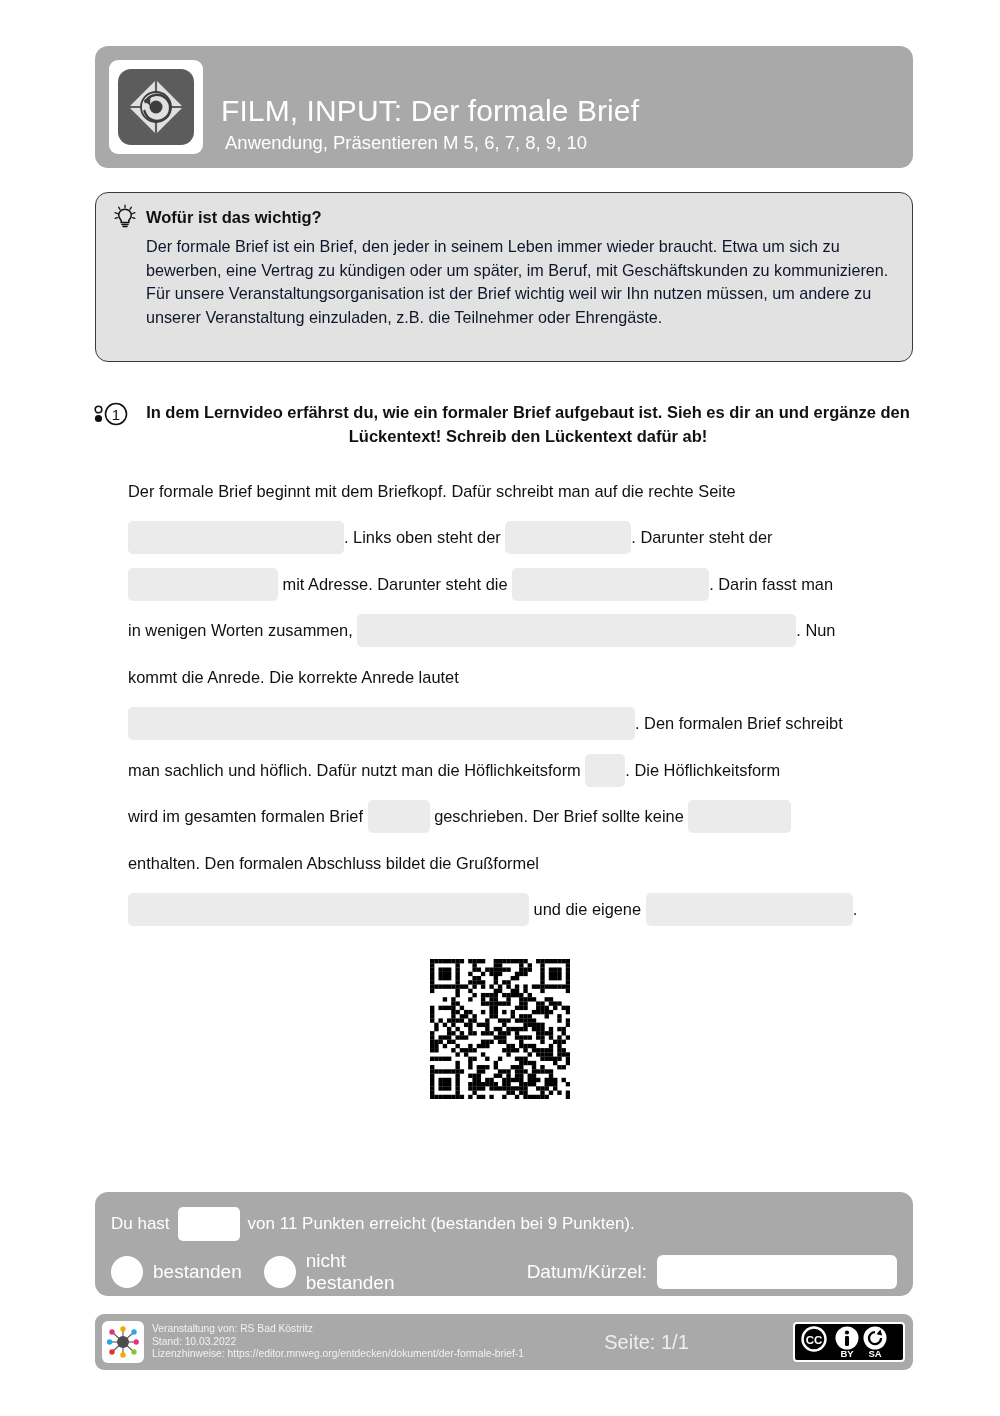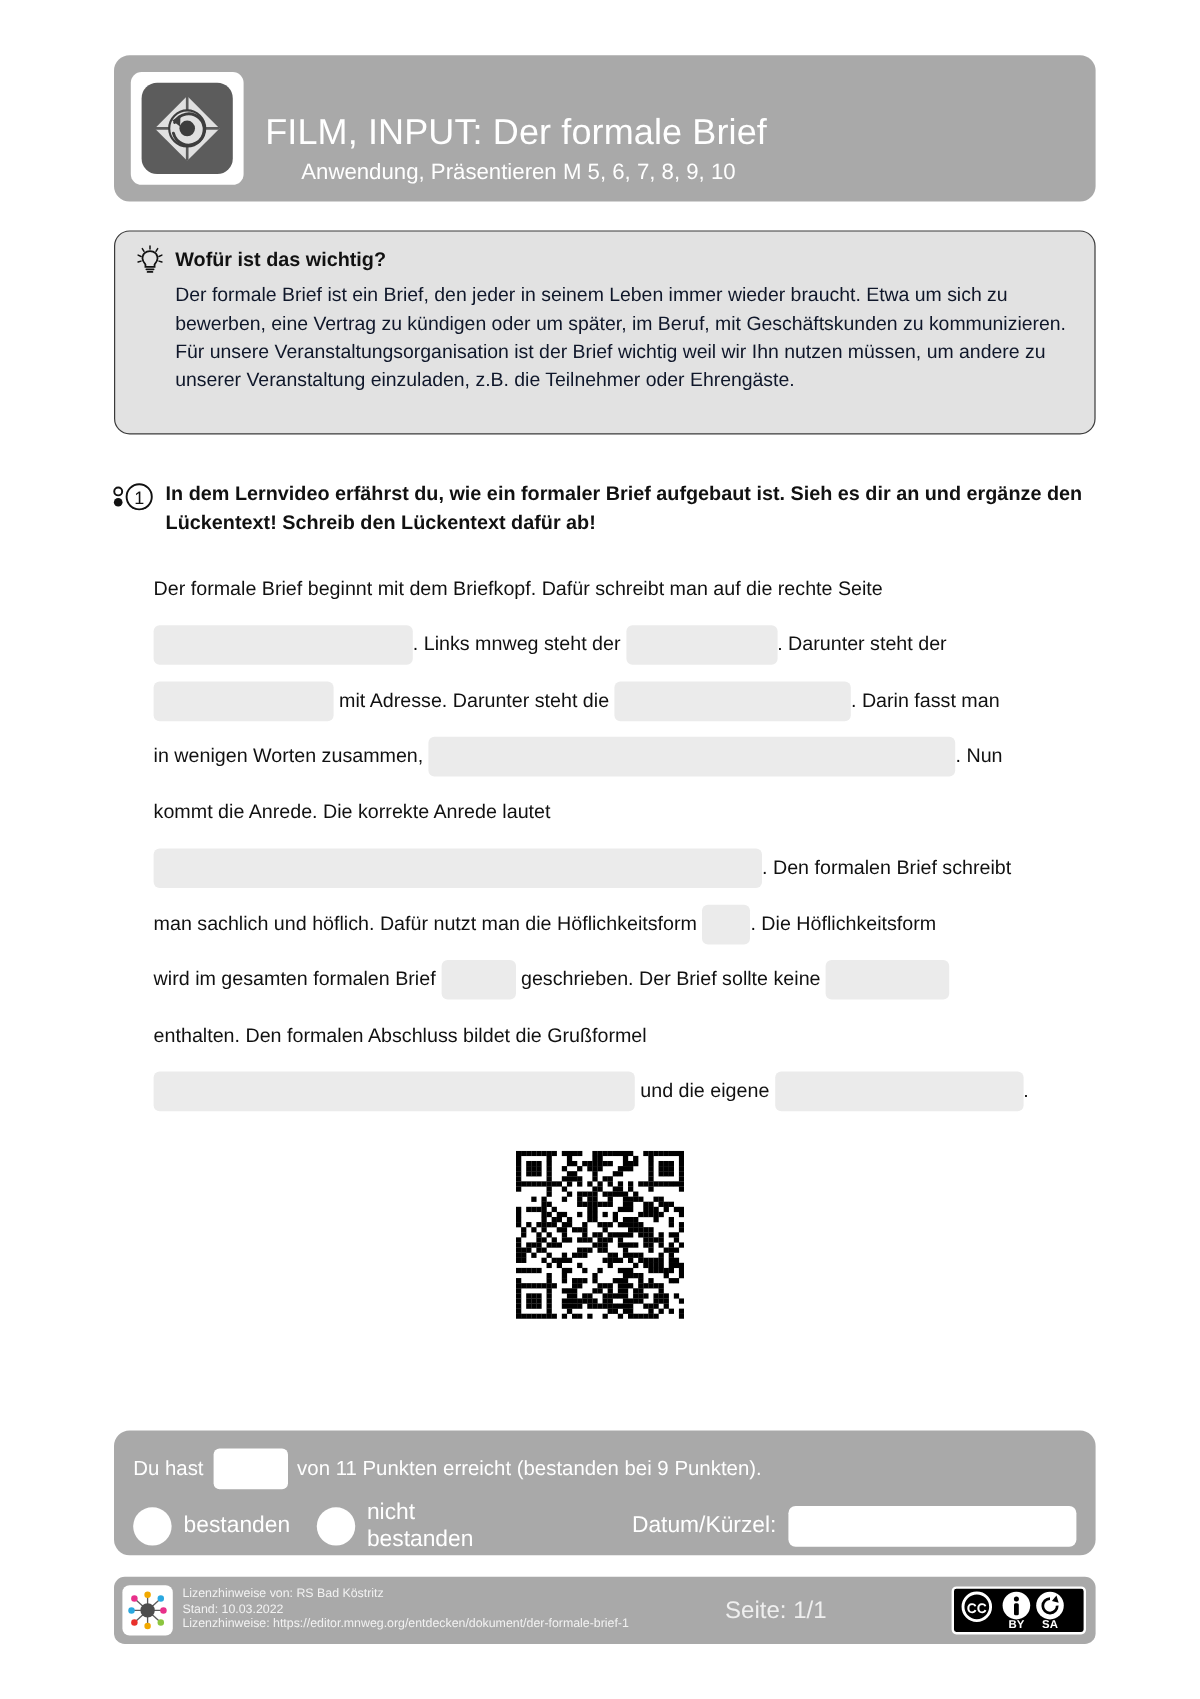--- a/index.html
+++ b/index.html
@@ -65,21 +65,20 @@
     letter-spacing: 0.1px;
     white-space: nowrap;
   }
   .header-subtitle {
     color: #ffffff;
     font-size: 18.5px;
     font-weight: 400;
     line-height: 26px;
     padding-left: 4px;
     white-space: nowrap;
-    text-align: center;
   }
 
   
   .infobox {
     position: absolute;
     left: 95px; top: 192px;
     width: 818px; height: 170px;
     background: #e2e2e2;
     border: 1.4px solid #3a3a3a;
     border-radius: 13px;
@@ -115,20 +114,21 @@
     display: flex;
     align-items: flex-start;
     gap: 5px;
   }
   .task-marker { width: 40px; height: 26px; flex: none; margin-top: 1px; }
   .task-text {
     font-size: 16.5px;
     font-weight: bold;
     line-height: 24px;
     color: #111111;
+    text-align: center;
   }
 
   
   .cloze {
     position: absolute;
     left: 128px; top: 468px;
     width: 788px;
     font-size: 16.4px;
     color: #111111;
   }
@@ -304,21 +304,21 @@
     </svg>
     <div class="task-text">In dem Lernvideo erfährst du, wie ein formaler Brief aufgebaut ist. Sieh es dir an und ergänze den Lückentext! Schreib den Lückentext dafür ab!</div>
   </div>
 
   <div class="cloze" id="cloze-root">
       <div class="cloze-line">
         <span class="txt">Der formale Brief beginnt mit dem Briefkopf. Dafür schreibt man auf die rechte Seite</span>
       </div>
       <div class="cloze-line">
         <span class="gap" style="width: 216px; background: rgb(235, 235, 235);"></span>
-        <span class="txt">. Links mnweg steht der </span>
+        <span class="txt">. Links oben steht der </span>
         <span class="gap" style="width: 126px; background: rgb(235, 235, 235);"></span>
         <span class="txt">. Darunter steht der</span>
       </div>
       <div class="cloze-line">
         <span class="gap" style="width: 150px; background: rgb(235, 235, 235);"></span>
         <span class="txt"> mit Adresse. Darunter steht die </span>
         <span class="gap" style="width: 197px; background: rgb(235, 235, 235);"></span>
         <span class="txt">. Darin fasst man</span>
       </div>
       <div class="cloze-line">
@@ -942,21 +942,21 @@
         <circle cx="17" cy="4" r="2.7" fill="#f2a900"></circle>
         <circle cx="28" cy="7" r="2.7" fill="#2aa8e0"></circle>
         <circle cx="30.2" cy="17" r="2.7" fill="#e8308a"></circle>
         <circle cx="28" cy="27" r="2.7" fill="#8bc53f"></circle>
         <circle cx="17" cy="30" r="2.7" fill="#f2a900"></circle>
         <circle cx="6" cy="27" r="2.7" fill="#e8302b"></circle>
         <circle cx="3.6" cy="17" r="2.7" fill="#2aa8e0"></circle>
       </svg>
     </div>
     <div class="footer-meta">
-      <div>Lizenzhinweise von: RS Bad Köstritz</div>
+      <div>Veranstaltung von: RS Bad Köstritz</div>
       <div>Stand: 10.03.2022</div>
       <div>Lizenzhinweise: https://editor.mnweg.org/entdecken/dokument/der-formale-brief-1</div>
     </div>
     <div class="footer-page">Seite: 1/1</div>
     <div class="cc-badge">
       <svg width="104" height="34" viewBox="0 0 104 34" aria-hidden="true">
         <circle cx="19" cy="14" r="11.5" fill="none" stroke="#fff" stroke-width="2.4"></circle>
         <text x="19" y="19" text-anchor="middle" font-family="Liberation Sans, sans-serif" font-size="11.5" font-weight="bold" fill="#fff">CC</text>
         <circle cx="52" cy="13" r="11.5" fill="#fff"></circle>
         <circle cx="52" cy="7.5" r="2.1" fill="#000"></circle>

